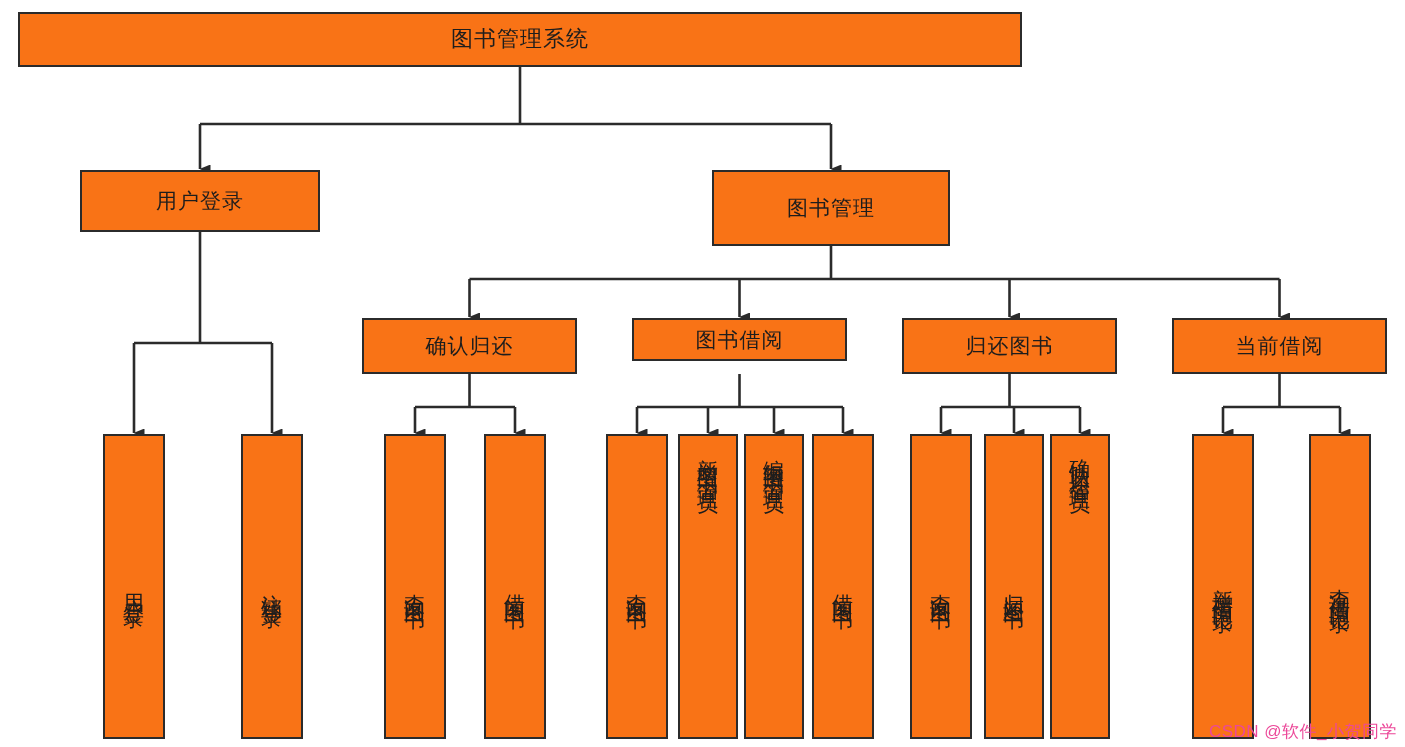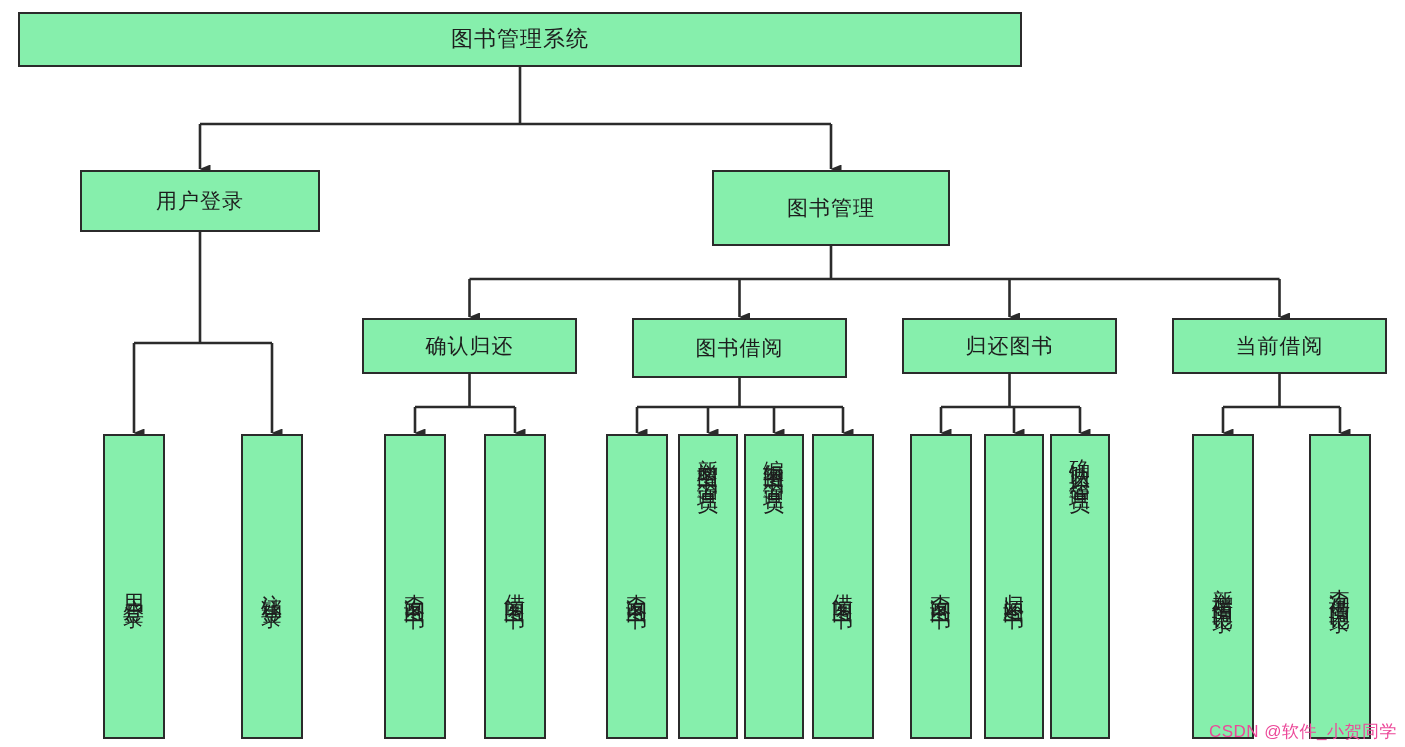--- a/index.html
+++ b/index.html
@@ -20,21 +20,21 @@
   #wires {
     position: absolute;
     left: 0; top: 0;
     width: 1405px;
     height: 747px;
   }
   .node {
     position: absolute;
     box-sizing: border-box;
     border: 2px solid #2b2b2b;
-    background: #86efac;
+    background: #f97316;
     display: flex;
     align-items: center;
     justify-content: center;
     color: #1d1d1d;
   }
   .node.horiz .label {
     font-size: 21px;
     line-height: 1.1;
     letter-spacing: 1px;
     white-space: nowrap;
@@ -123,21 +123,21 @@
 
   <div class="node horiz" style="left: 80px; top: 170px; width: 240px; height: 62px;">
       <span class="label">用户登录</span>
     </div>
     <div class="node horiz" style="left: 712px; top: 170px; width: 238px; height: 76px;">
       <span class="label">图书管理</span>
     </div>
     <div class="node horiz" style="left: 362px; top: 318px; width: 215px; height: 56px;">
       <span class="label">确认归还</span>
     </div>
-    <div class="node horiz" style="left: 632px; top: 318px; width: 215px; height: 60px;">
+    <div class="node horiz" style="left: 632px; top: 318px; width: 215px; height: 43px;">
       <span class="label">图书借阅</span>
     </div>
     <div class="node horiz" style="left: 902px; top: 318px; width: 215px; height: 56px;">
       <span class="label">归还图书</span>
     </div>
     <div class="node horiz" style="left: 1172px; top: 318px; width: 215px; height: 56px;">
       <span class="label">当前借阅</span>
     </div>
     <div class="node vert" style="left: 103px; top: 434px; width: 62px; height: 305px;">
       <span class="label">用户登录</span>

